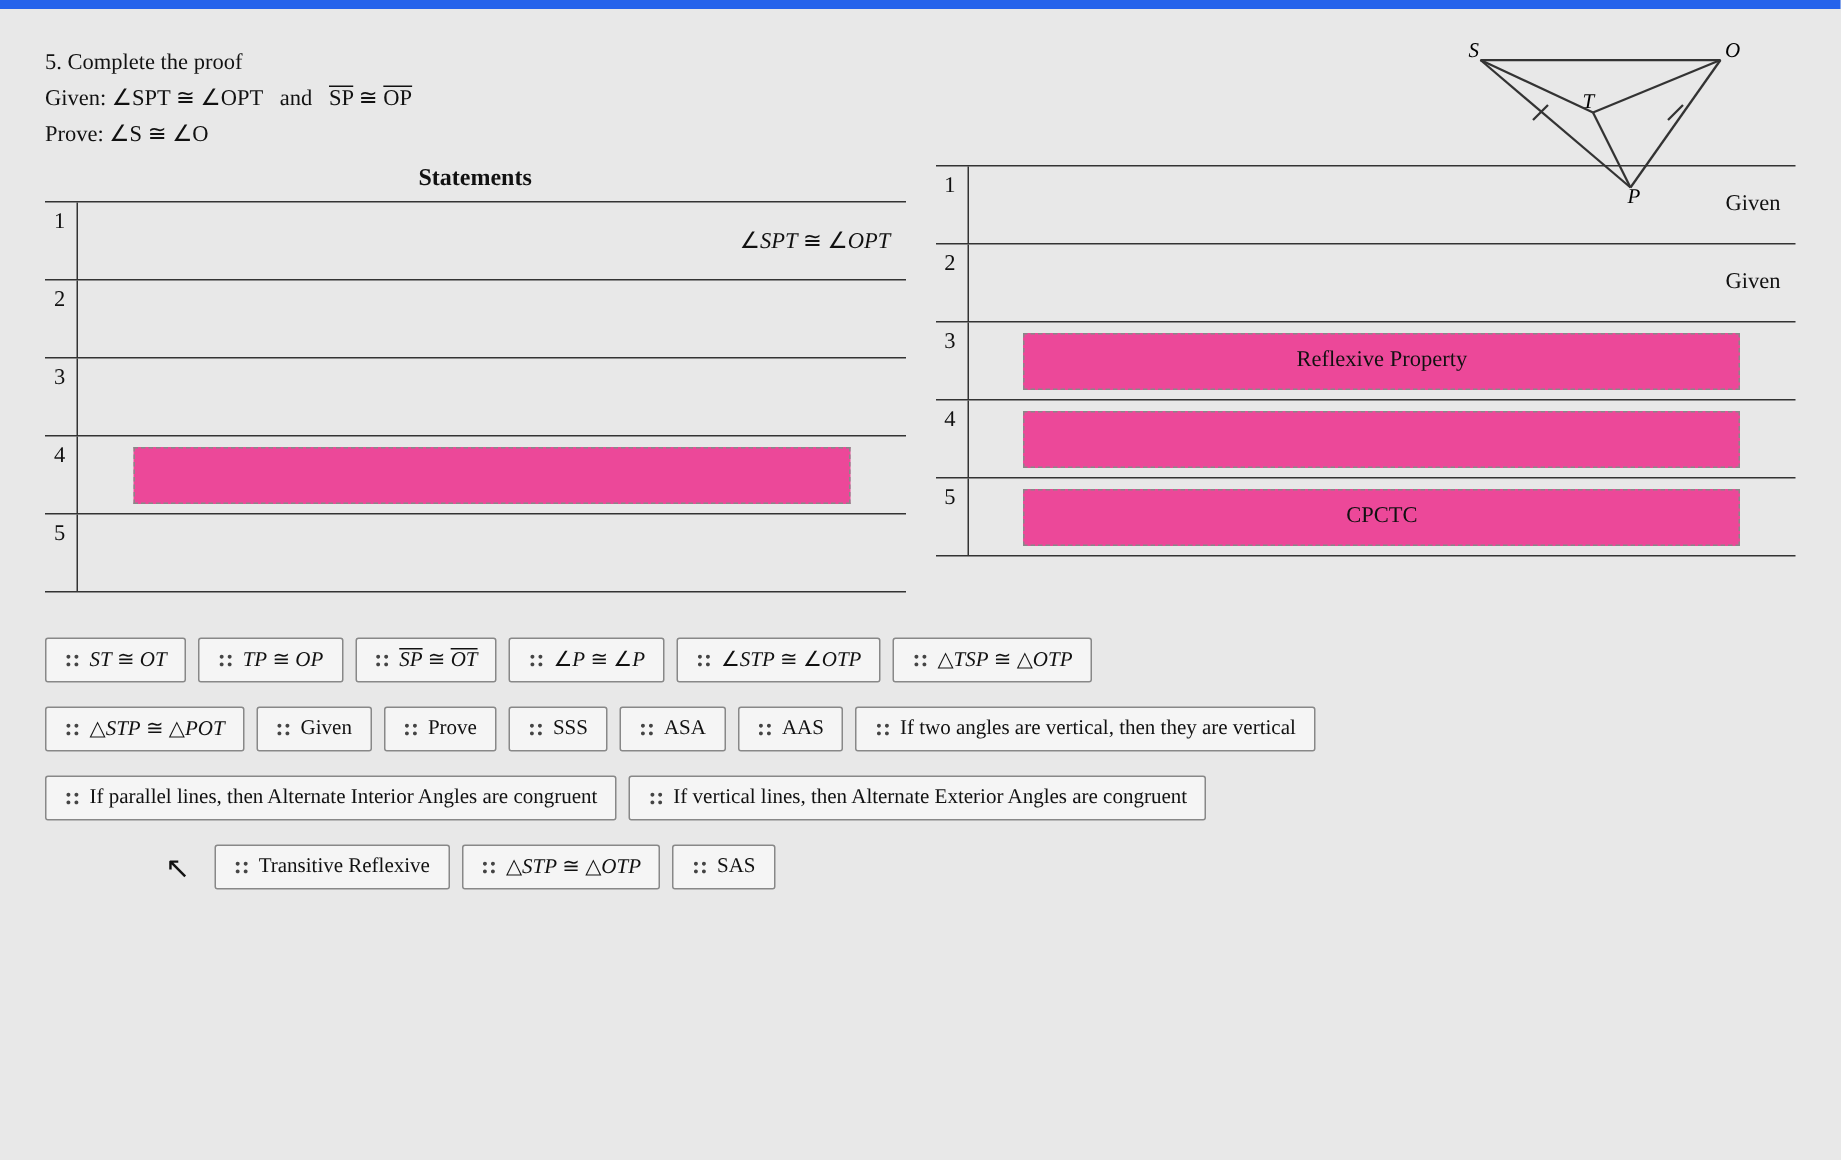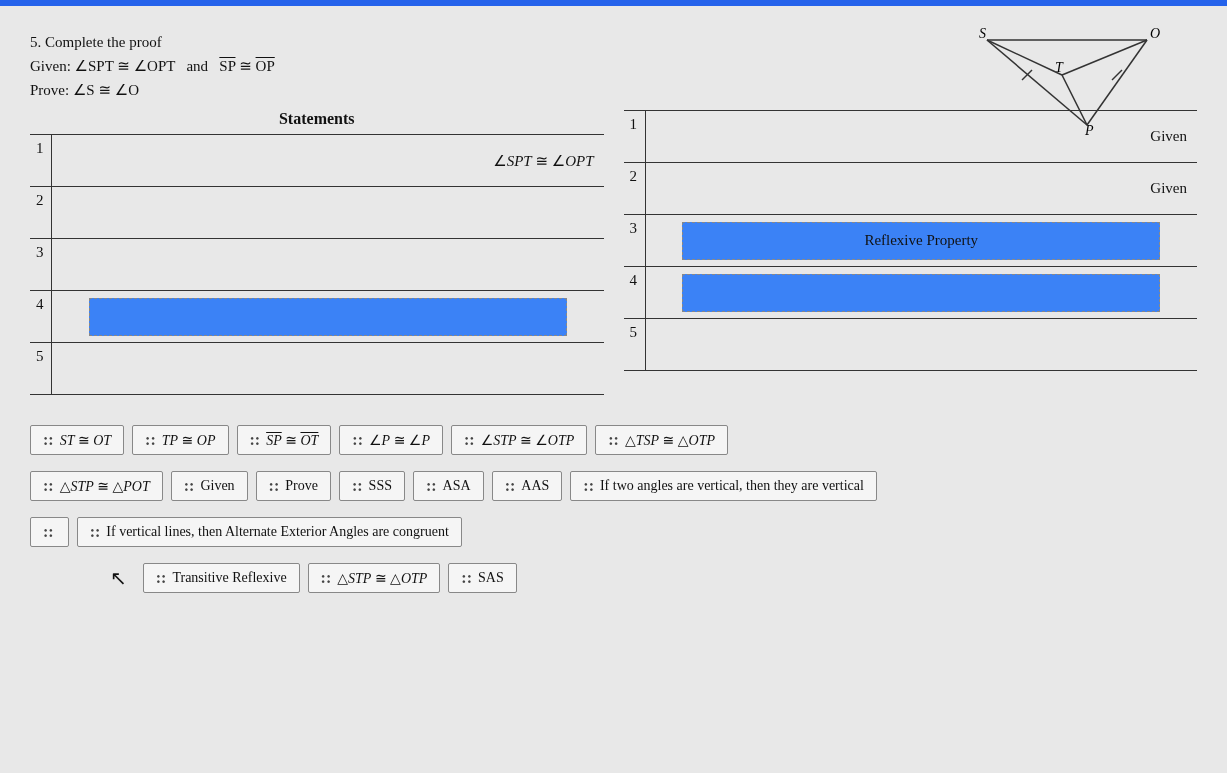--- a/index.html
+++ b/index.html
@@ -95,21 +95,21 @@
 
     
     .dashed-box {
       border: 1.5px dashed #888;
       min-height: 38px;
       width: 90%;
       margin: 0 auto;
       display: flex;
       align-items: center;
       justify-content: center;
-      background: #3b82f6;
+      background: #ec4899;
     }
 
     .filled-content {
       display: flex;
       align-items: center;
       justify-content: flex-end;
       min-height: 38px;
     }
 
     .overline {
@@ -268,20 +268,25 @@
 
         <div class="proof-row" style="min-height:52px;">
           <div class="row-num">4</div>
           <div class="row-content">
             <div class="dashed-box"></div>
           </div>
         </div>
 
         <div class="proof-row">
           <div class="row-num">5</div>
+          <div class="row-content">
+            <div class="dashed-box">
+              <span>CPCTC</span>
+            </div>
+          </div>
         </div>
 
       </div>
     </div>
   </div>
 
   <div class="answer-bank">
 
     <div class="bank-row">
       <div class="answer-chip">
@@ -337,20 +342,21 @@
       </div>
       <div class="answer-chip">
         <span class="chip-dots">::</span>
         <span>If two angles are vertical, then they are vertical</span>
       </div>
     </div>
 
     <div class="bank-row">
       <div class="answer-chip">
         <span class="chip-dots">::</span>
+        <span>If parallel lines, then Alternate Interior Angles are congruent</span>
       </div>
       <div class="answer-chip">
         <span class="chip-dots">::</span>
         <span>If vertical lines, then Alternate Exterior Angles are congruent</span>
       </div>
     </div>
 
     <div class="bank-row" style="padding-left: 80px;">
 
       <span style="font-size:20px; margin-right:8px;">↖</span>

